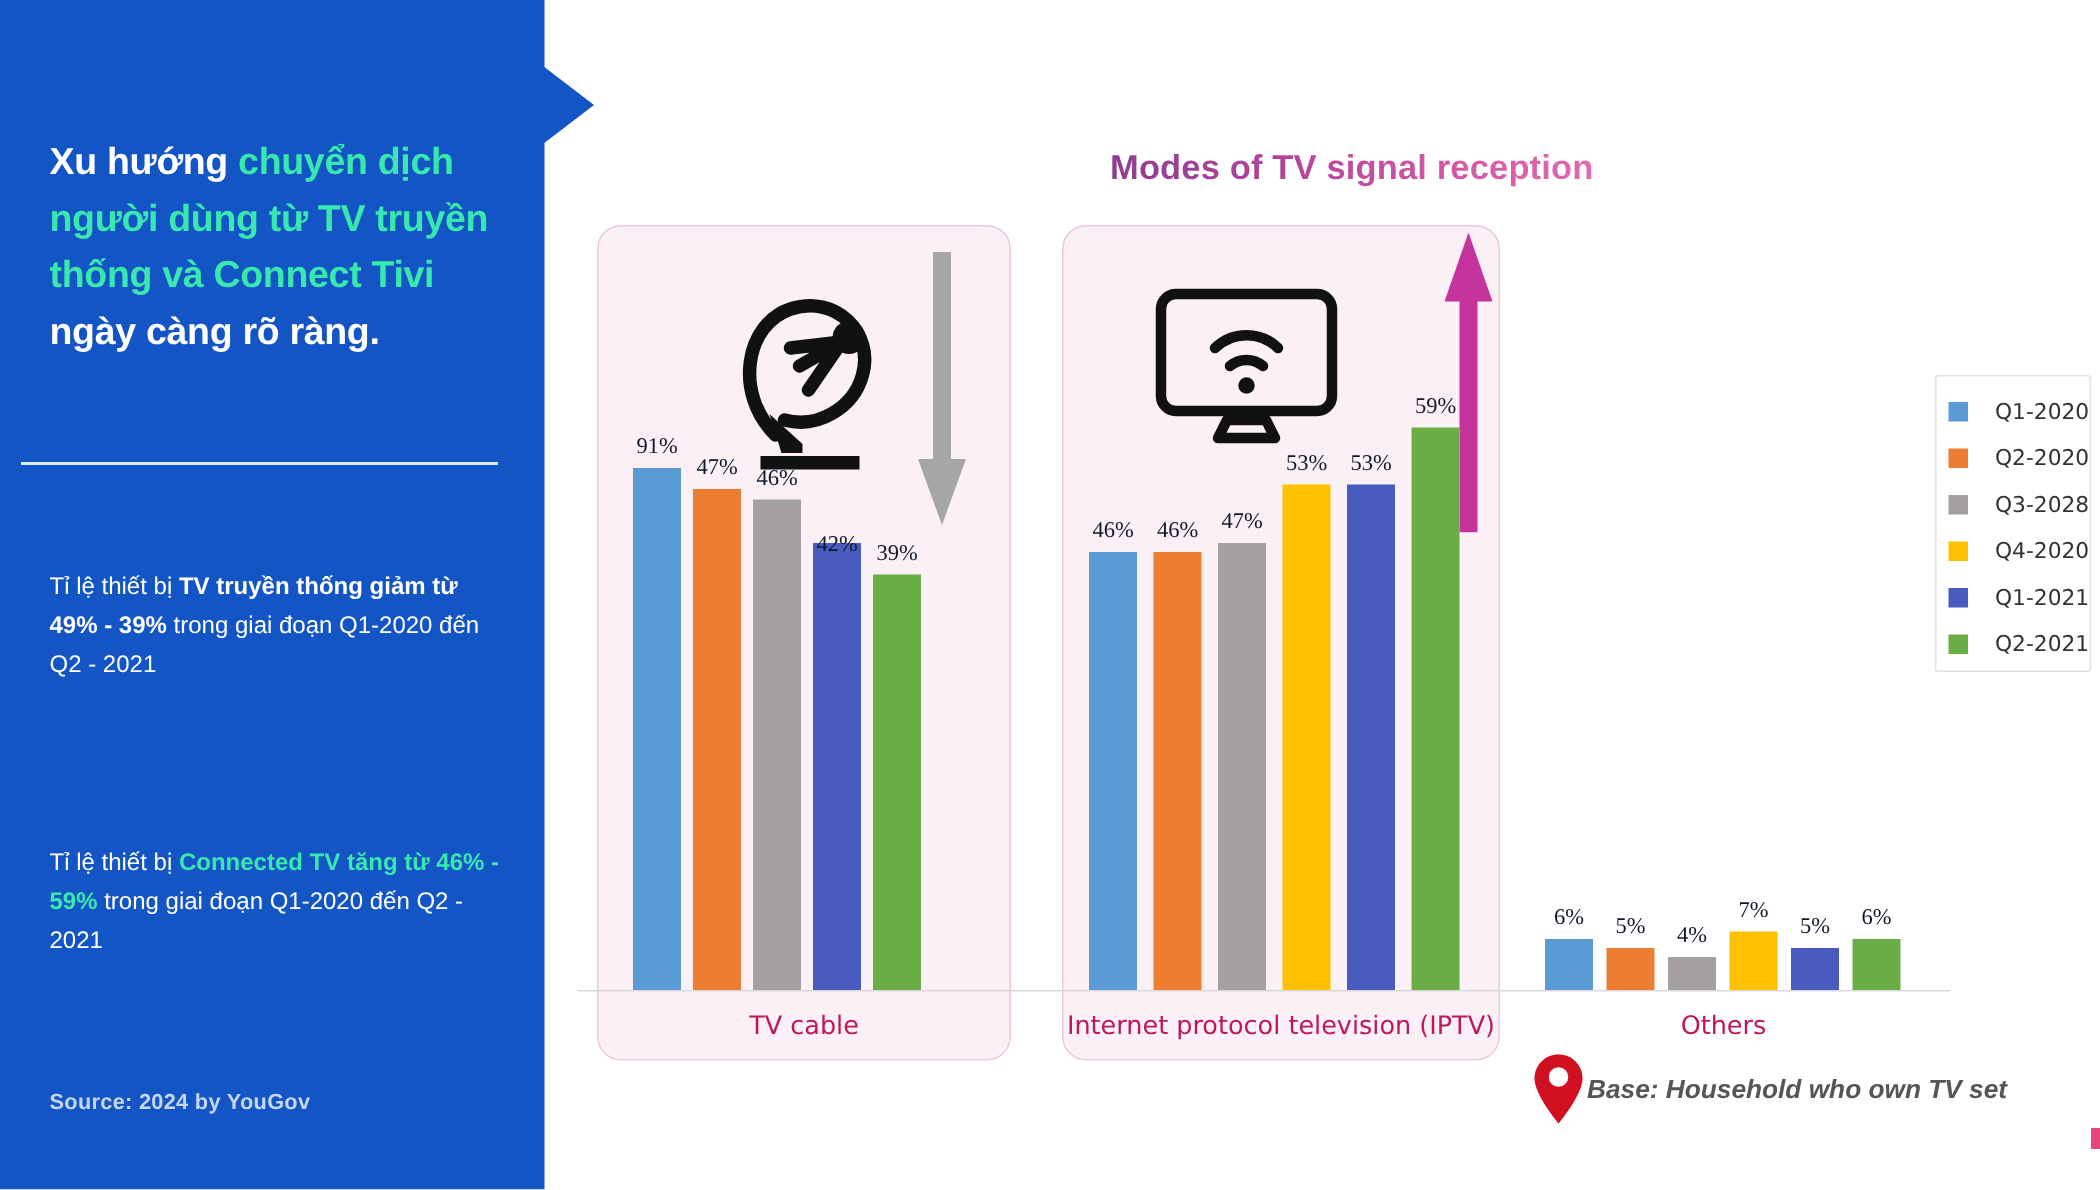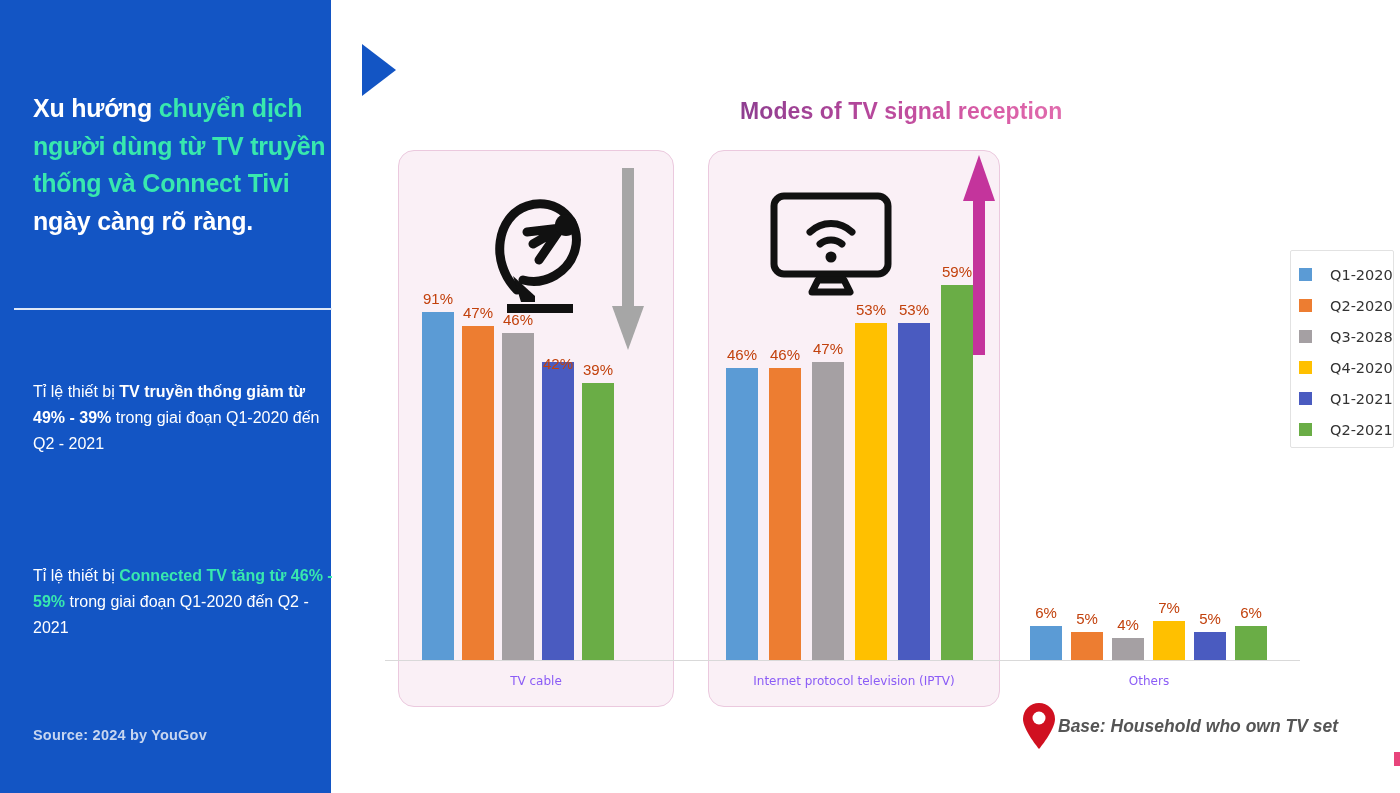--- a/index.html
+++ b/index.html
@@ -6,21 +6,21 @@
   html, body {
     width: 1400px; height: 793px;
     background: #ffffff;
     font-family: "Liberation Sans", sans-serif;
     overflow: hidden;
   }
   #stage { position: relative; width: 1400px; height: 793px; background: #ffffff; }
 
   
   #sidebar {
-    position: absolute; left: 0; top: 0; width: 331px; height: 793px;
+    position: absolute; left: 0; top: 0; width: 363px; height: 793px;
     background: #1355C4;
     text-decoration: underline;
   }
   #sidebar-pointer {
     position: absolute; left: 362px; top: 44px;
     width: 0; height: 0;
     border-top: 26px solid transparent;
     border-bottom: 26px solid transparent;
     border-left: 34px solid #1355C4;
   }
@@ -75,26 +75,26 @@
   }
 
   
   .group { position: absolute; }
   .bars { position: absolute; bottom: 0; left: 0; display: flex; align-items: flex-end; }
   .barwrap { position: relative; display: flex; flex-direction: column;
              justify-content: flex-end; align-items: center; }
   .bar { width: 100%; border-radius: 0; }
   .blabel {
     position: absolute; left: 50%; transform: translateX(-50%);
-    font-size: 15px; color: #c2410c; white-space: nowrap;
-    font-family: Liberation Sans, sans-serif;
+    font-size: 15px; color: #0f172a; white-space: nowrap;
+    font-family: Liberation Serif, serif;
   }
   .cat-label {
     position: absolute; width: 100%; text-align: center;
-    font-size: 12px; color: #8b5cf6; white-space: nowrap;
+    font-size: 17px; color: #be185d; white-space: nowrap;
     font-family: "DejaVu Sans", sans-serif;
   }
 
   
   #grp-cable { left: 422px; top: 300px; width: 238px; height: 360px; }
   #grp-iptv  { left: 726px; top: 260px; width: 254px; height: 400px; }
   #grp-other { left: 1030px; top: 600px; width: 238px; height: 60px; }
 
   #cat-cable { left: 398px; top: 674px; width: 276px; }
   #cat-iptv  { left: 708px; top: 674px; width: 292px; }

